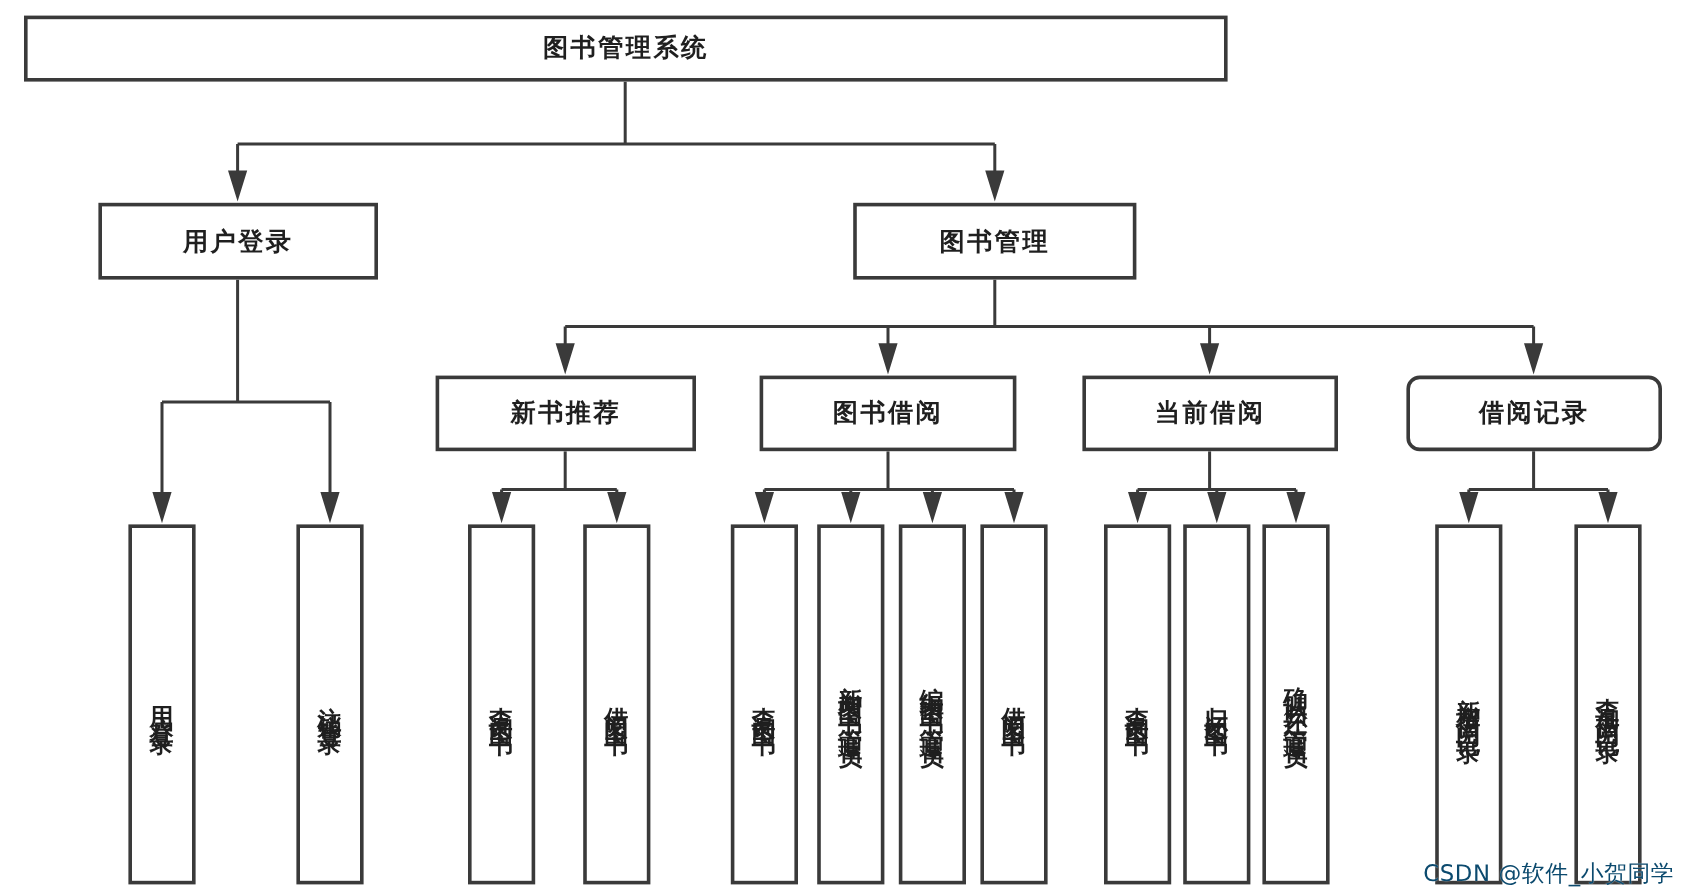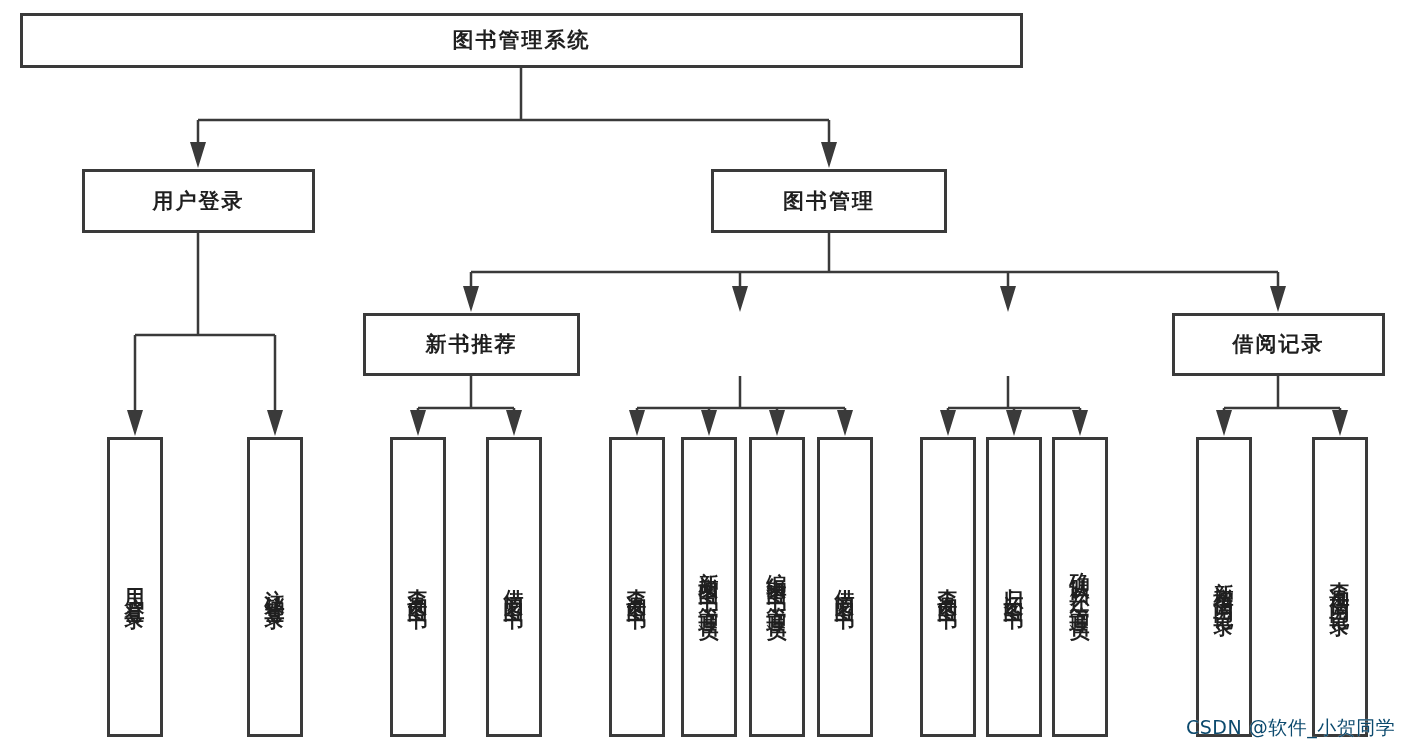--- a/index.html
+++ b/index.html
@@ -101,21 +101,27 @@
   <div class="node lvl2" style="left:82px;width:233px;">
     <span class="hlabel">用户登录</span>
   </div>
   <div class="node lvl2" style="left:711px;width:236px;">
     <span class="hlabel">图书管理</span>
   </div>
 
   <div class="node lvl3" style="left:363px;width:217px;">
     <span class="hlabel">新书推荐</span>
   </div>
-  <div class="node lvl3" style="left:1172px;width:213px;">
+  <div class="node lvl3" style="left:633px;width:214px;">
+    <span class="hlabel">图书借阅</span>
+  </div>
+  <div class="node lvl3" style="left:902px;width:213px;">
+    <span class="hlabel">当前借阅</span>
+  </div>
+  <div class="node lvl3" style="left:1172px;width:213px;border-radius:11px;">
     <span class="hlabel">借阅记录</span>
   </div>
 
   <div class="node leaf" style="left:107px;">
     <span class="vtext">用户登录</span>
   </div>
   <div class="node leaf" style="left:247px;">
     <span class="vtext">注销登录</span>
   </div>
 

